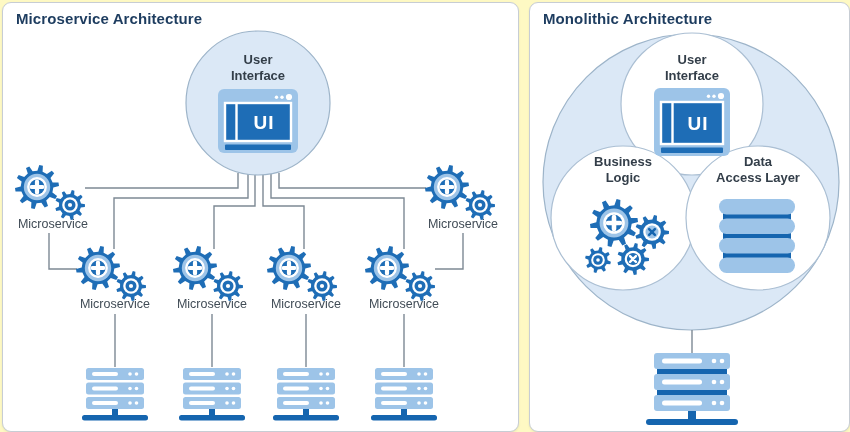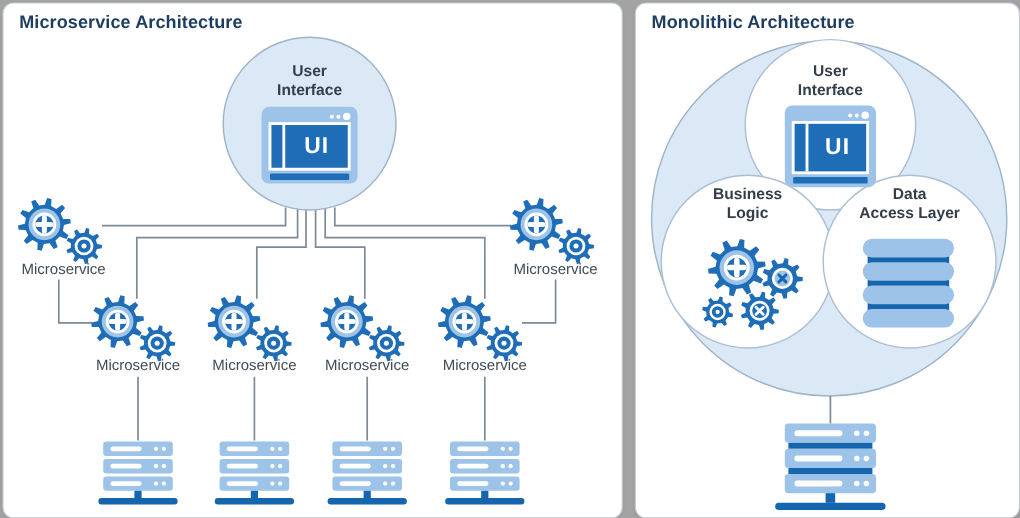--- a/index.html
+++ b/index.html
@@ -1,16 +1,16 @@
 <!DOCTYPE html>
 <html style="--blue: #1e6db6; --light-blue: #9dc4e8; --pale-blue: #dbe8f6; --dark-blue: #1565af; --navy-title: #1d3c5f; --node-text: #333e49; --label-text: #414c56; --line-gray: #7d8994; --circle-stroke: #9db4c9; --white-circle-stroke: #abbfd3; --panel-border: #c7cdd4;"><head>
 <meta charset="utf-8">
 <style>
   html,body{margin:0;padding:0;background:#fff;}
-  #stage{position:relative;width:850px;height:432px;background:#a3a3a3;overflow:hidden;
+  #stage{position:relative;width:850px;height:432px;background:#fef9c3;overflow:hidden;
          font-family:"Liberation Sans",sans-serif;}
   .panel{position:absolute;background:#fff;border:1px solid var(--panel-border,#c7cdd4);
          border-radius:9px;box-shadow:0 1px 2px rgba(40,60,80,.10);}
   .panel h2{position:absolute;top:7px;left:13px;margin:0;font-size:15px;font-weight:bold;
             color:var(--navy-title,#1d3c5f);letter-spacing:.1px;z-index:2;}
   .panel svg{position:absolute;inset:0;width:100%;height:100%;}
   svg text{font-family:"Liberation Sans",sans-serif;dominant-baseline:central;text-anchor:middle;}
   .node-title{font-size:13px;font-weight:bold;fill:var(--node-text,#333e49);}
   .ms-label{font-size:12.5px;fill:var(--label-text,#414c56);}
   .ui-text{font-size:19px;font-weight:bold;fill:#ffffff;letter-spacing:1px;}

